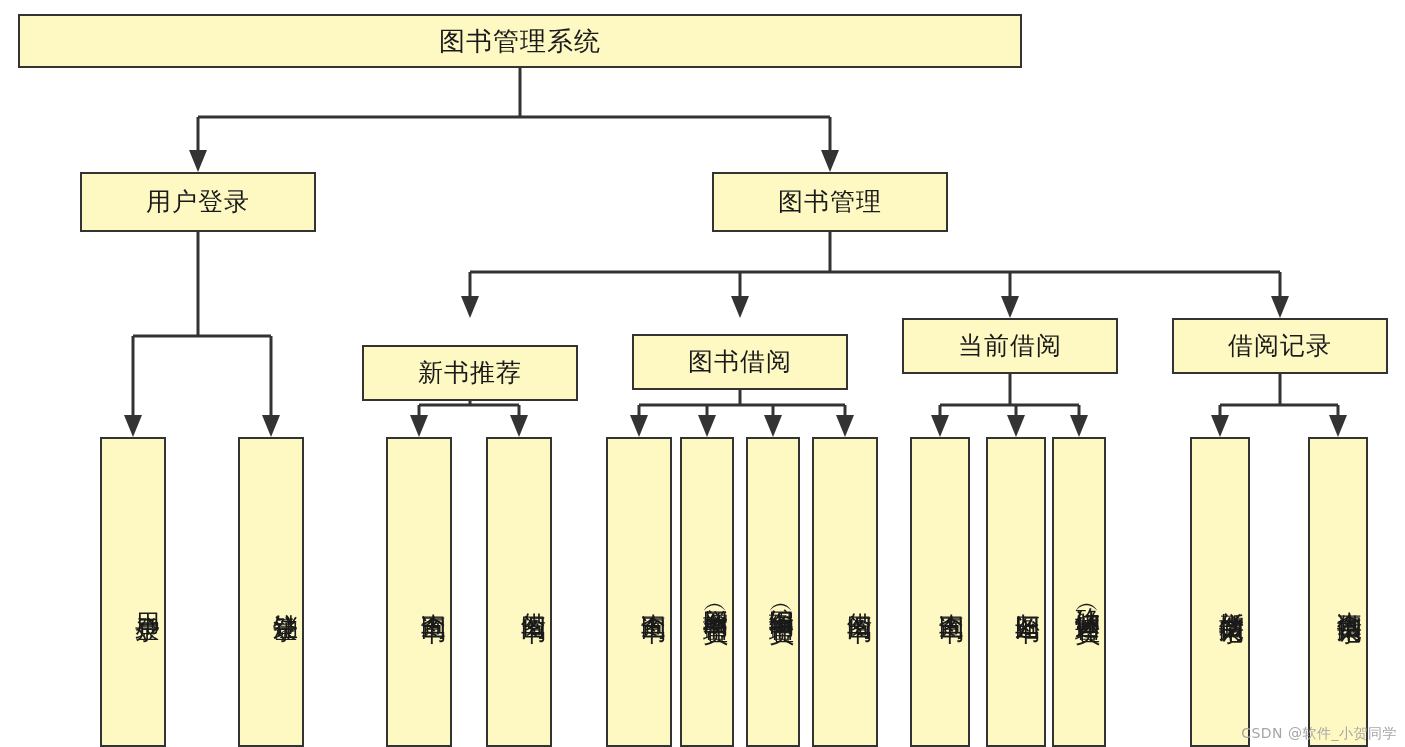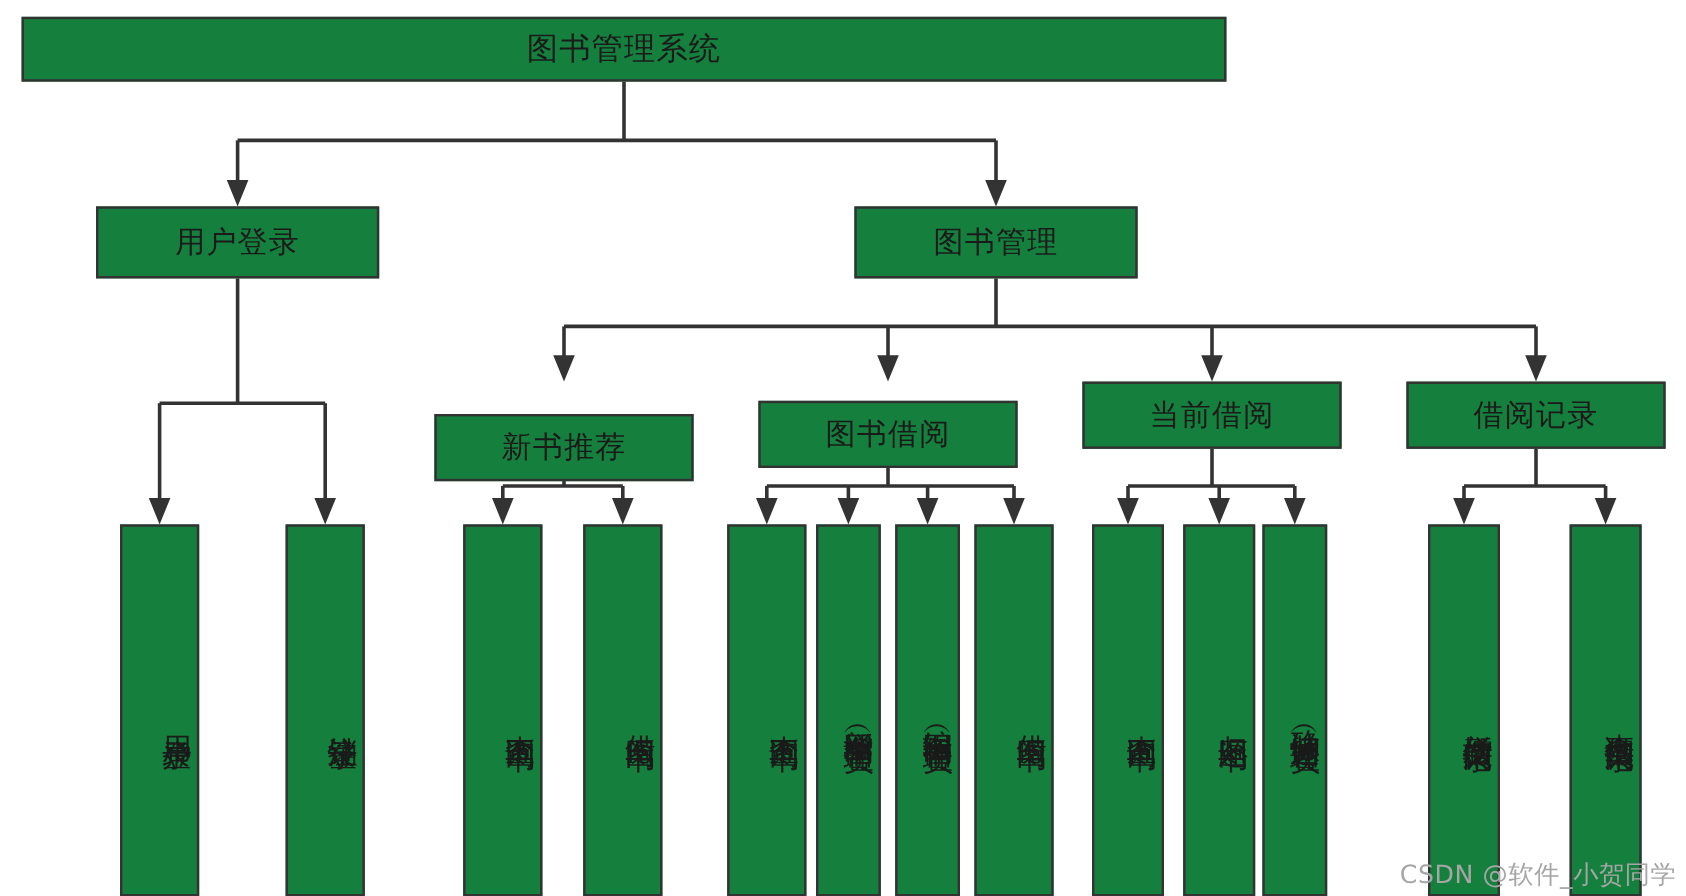--- a/index.html
+++ b/index.html
@@ -22,21 +22,21 @@
     position: absolute;
     left: 0;
     top: 0;
     width: 1405px;
     height: 747px;
     pointer-events: none;
   }
   .node {
     position: absolute;
     box-sizing: border-box;
-    background: #15803d;
+    background: #fef9c3;
     border: 2.5px solid #333333;
     display: flex;
     align-items: center;
     justify-content: center;
     color: #1a1a1a;
   }
   .node.horiz {
     font-size: 25px;
     letter-spacing: 1px;
     line-height: 1.1;
@@ -57,21 +57,21 @@
     display: block;
     white-space: nowrap;
   }
   #root-node {
     font-size: 26px;
   }
   #watermark {
     position: absolute;
     right: 8px;
     bottom: 4px;
-    font-size: 21px;
+    font-size: 14px;
     color: #a6a6a6;
     white-space: nowrap;
     letter-spacing: 0.5px;
   }
 </style>
 </head>
 <body>
 
 <div id="canvas">
 

